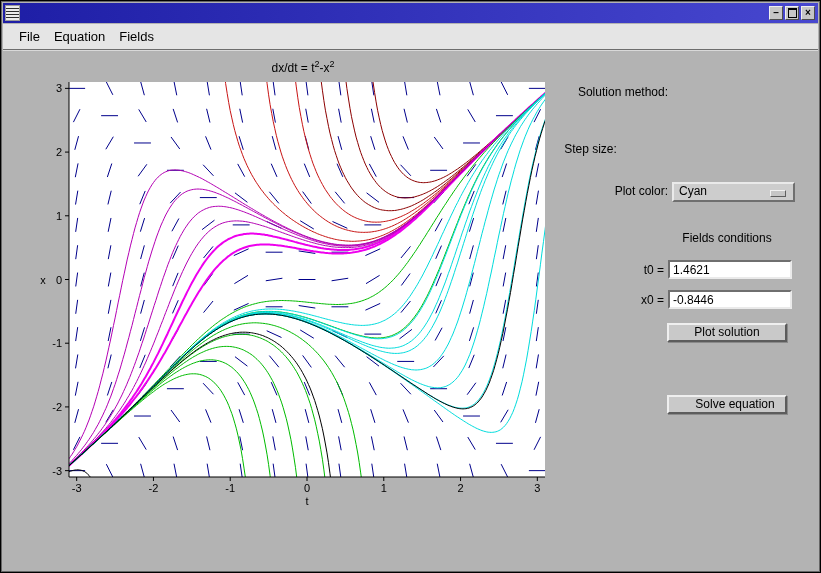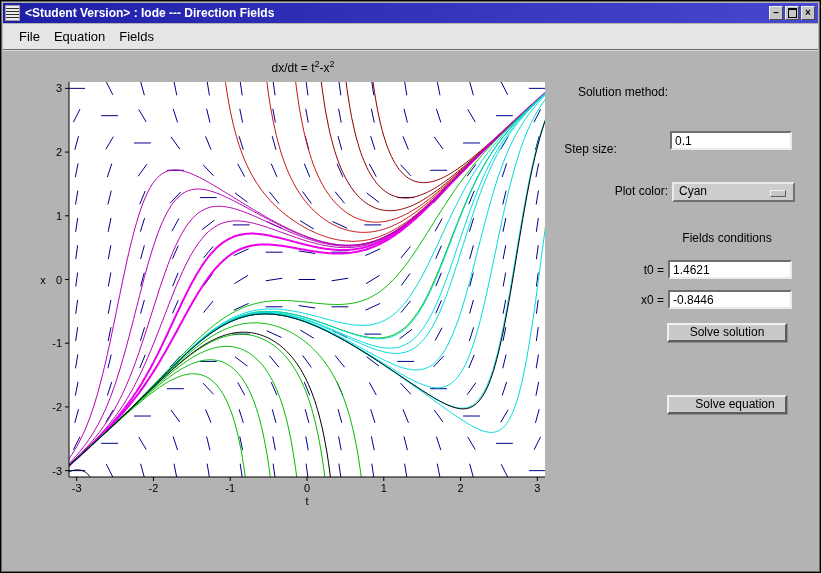--- a/index.html
+++ b/index.html
@@ -42,21 +42,20 @@
         font-size:12px;text-align:center;line-height:14px;color:#000;cursor:default;
         box-shadow:1px 1px 0 #8a8a8a;}
 </style>
 </head>
 <body>
 
 <div class="window">
 
   <div class="titlebar">
     <div class="title-icon"></div>
-    <div class="title-text">&lt;Student Version&gt; : Iode --- Direction Fields</div>
     <div class="win-buttons">
       <div class="win-btn">–</div>
       <div class="win-btn">
           <div class="max-glyph"></div>
         </div>
       <div class="win-btn">×</div>
     </div>
   </div>
 
   <div class="menubar">
@@ -376,33 +375,32 @@
         <text x="60" y="90.37096774193549" text-anchor="end">3</text>
         <text x="305" y="503" text-anchor="middle">t</text>
         <text x="41" y="281.5" text-anchor="middle">x</text>
         <text x="301" y="70" text-anchor="middle" font-size="12px"><tspan>dx/dt = t</tspan><tspan dy="-5" font-size="9px">2</tspan><tspan dy="5">-x</tspan><tspan dy="-5" font-size="9px">2</tspan></text>
       </g>
     </svg>
 
   <div class="plabel" style="left:511px;width:155px;top:83px;">Solution method:</div>
 
   <div class="plabel" style="left:511px;width:155px;top:140px;text-align:center;">Step size:</div>
-  <input class="tinput" style="left: 668px; top: 129px; width: 112px;" readonly="" value="0.1">
 
   <div class="plabel" style="left:511px;width:155px;top:182px;">Plot color:</div>
   <div class="combo" style="top:180px;">
     <span>Cyan</span>
     <span class="combo-bar"></span>
   </div>
 
   <div class="plabel" style="left:660px;width:130px;top:229px;text-align:center;">Fields conditions</div>
 
   <div class="plabel" style="left:600px;width:62px;top:261px;">t0 =</div>
   <input class="tinput" style="left: 666px; top: 258px; width: 114px;" readonly="" value="1.4621">
 
   <div class="plabel" style="left:600px;width:62px;top:291px;">x0 =</div>
   <input class="tinput" style="left: 666px; top: 288px; width: 114px;" readonly="" value="-0.8446">
 
-  <div class="pbtn" style="top:321px;">Solve solution</div>
+  <div class="pbtn" style="top:321px;">Plot solution</div>
 
   <div class="pbtn" style="top:393px;padding-left:16px;">Solve equation</div>
 
 </div>
 
 </body></html>

